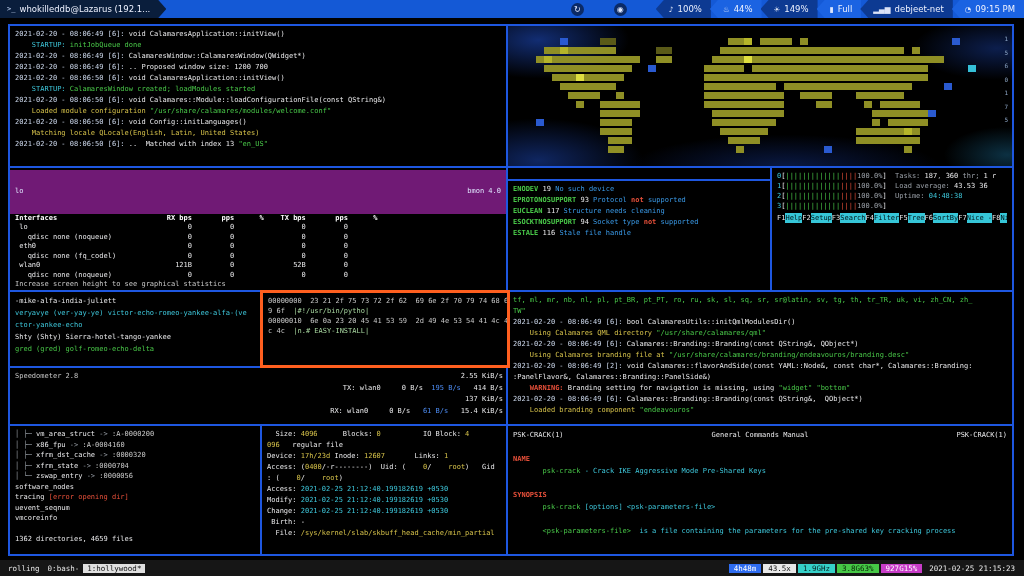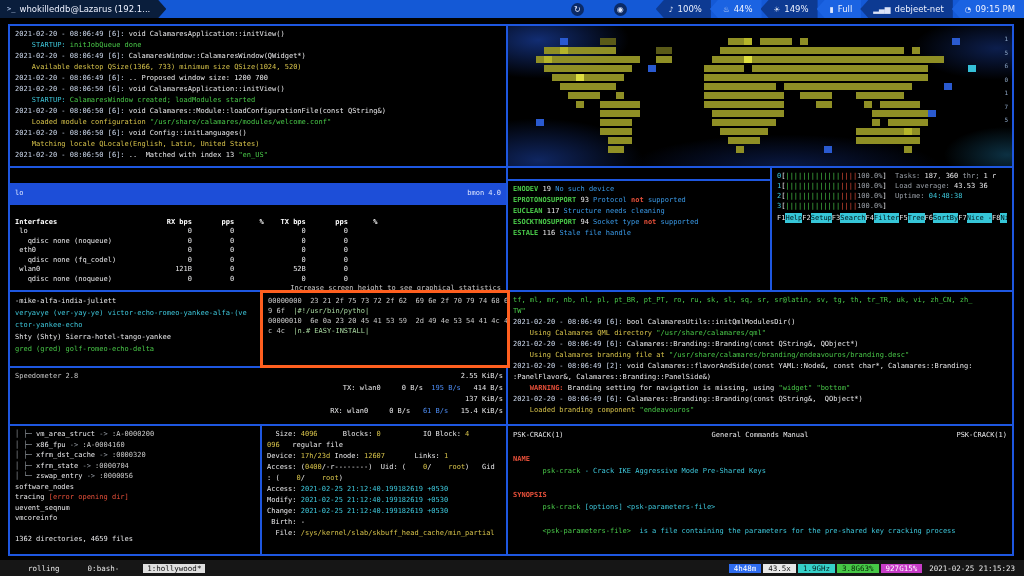--- a/index.html
+++ b/index.html
@@ -15,24 +15,24 @@
   .pseg{display:flex;align-items:center;gap:4px;padding:0 9px 0 13px;clip-path:polygon(0 50%,8px 0,100% 0,100% 100%,8px 100%);margin-left:-1px;}
   .sd{background:#0d3a92;}
   .sl{background:#1b63e2;}
   .picon{font-size:7.5px;opacity:.92;}
 
   
   .pane{position:absolute;background:#000;border:2px solid #1e57e0;padding:3px 5px;overflow:hidden;}
   .ln{display:flex;white-space:pre;font-size:7px;line-height:11px;color:#e6e6e6;}
   .ln span{white-space:pre;}
   .right{margin-left:auto;}
-  .center{justify-content:flex-end;}
+  .center{justify-content:flex-start;}
   .spread{justify-content:space-between;}
   .rt{justify-content:flex-end;align-items:center;}
-  .bar{background:#1d4ed8;margin:13px -5px;padding:6px 5px;color:#dfe7ff;}
+  .bar{background:#701a75;margin:0 -5px;padding:17px 5px;color:#dfe7ff;}
 
   .w{color:#e8e8ea}.g{color:#c8c8c8}.t{color:#ccd8ec}.c{color:#3ec8dc}
   .n{color:#49c949}.nb{color:#49c949;font-weight:bold}.y{color:#d6c24a}
   .r{color:#e8503a}.rb{color:#e8503a;font-weight:bold}.b{color:#4d8df5}
   .bl{color:#3a9ae8}.d{color:#9aa0a8}.pg{color:#a8d8a0}.wb{color:#ffffff;font-weight:bold}
   .mo{color:#9a9a2a}.mc{color:#38c8d8}.md{color:#67671c}.mc2{color:#2a8a98}
 
   #pane-cal1{left:8px;top:24px;width:500px;height:144px;}
   #pane-map{left:506px;top:24px;width:508px;height:144px;padding:2px;}
   #pane-bmon{left:8px;top:166px;width:500px;height:126px;padding:2px 5px;}
@@ -67,21 +67,21 @@
     radial-gradient(ellipse 220px 45px at 55% 100%,rgba(30,80,220,.30),transparent 70%),
     radial-gradient(ellipse 90px 40px at 99% 92%,rgba(40,160,220,.30),transparent 70%);}
 
   
   .fbar{display:flex;white-space:pre;font-size:7px;line-height:10px;margin-top:2px;overflow:hidden;}
   .fk{color:#e8e8ea;}
   .fl{background:#36c6d8;color:#001418;}
 
   
   .bottombar{position:absolute;left:0;top:560px;width:100%;height:16px;background:#161616;display:flex;align-items:center;font-size:7.5px;color:#e8e8e8;padding:0 4px;}
-  .win{padding:0 4px;margin-left:20px;}
+  .win{padding:0 4px;}
   .win.active{background:#e0e0e0;color:#111;}
   .bb-fill{flex:1;}
   .chip{padding:0 5px;margin-left:2px;}
 </style>
 </head>
 <body>
 
 <div class="screen">
 
   <div class="topbar">
@@ -115,21 +115,20 @@
     <div class="pseg sl">
       <span class="picon">◔</span>
       <span>09:15 PM</span>
     </div>
   </div>
 
   <div class="pane" id="pane-cal1">
       <div class="ln "><span class="t">2021-02-20 - 08:06:49 [6]: </span><span class="w">void CalamaresApplication::initView()</span></div>
       <div class="ln "><span class="w">    </span><span class="c">STARTUP: </span><span class="n">initJobQueue done</span></div>
       <div class="ln "><span class="t">2021-02-20 - 08:06:49 [6]: </span><span class="w">CalamaresWindow::CalamaresWindow(QWidget*)</span></div>
-      <div class="ln "><span class="y">    Available desktop QSize(1366, 733) minimum size QSize(1024, 520)</span></div>
       <div class="ln "><span class="t">2021-02-20 - 08:06:49 [6]: </span><span class="w">.. Proposed window size: 1200 700</span></div>
       <div class="ln "><span class="t">2021-02-20 - 08:06:50 [6]: </span><span class="w">void CalamaresApplication::initView()</span></div>
       <div class="ln "><span class="w">    </span><span class="c">STARTUP: </span><span class="n">CalamaresWindow created; loadModules started</span></div>
       <div class="ln "><span class="t">2021-02-20 - 08:06:50 [6]: </span><span class="w">void Calamares::Module::loadConfigurationFile(const QString&amp;)</span></div>
       <div class="ln "><span class="w">    </span><span class="y">Loaded module configuration </span><span class="n">"/usr/share/calamares/modules/welcome.conf"</span></div>
       <div class="ln "><span class="t">2021-02-20 - 08:06:50 [6]: </span><span class="w">void Config::initLanguages()</span></div>
       <div class="ln "><span class="y">    Matching locale QLocale(English, Latin, United States)</span></div>
       <div class="ln "><span class="t">2021-02-20 - 08:06:50 [6]: </span><span class="w">..  Matched with index 13 </span><span class="n">"en_US"</span></div>
     </div>
 

